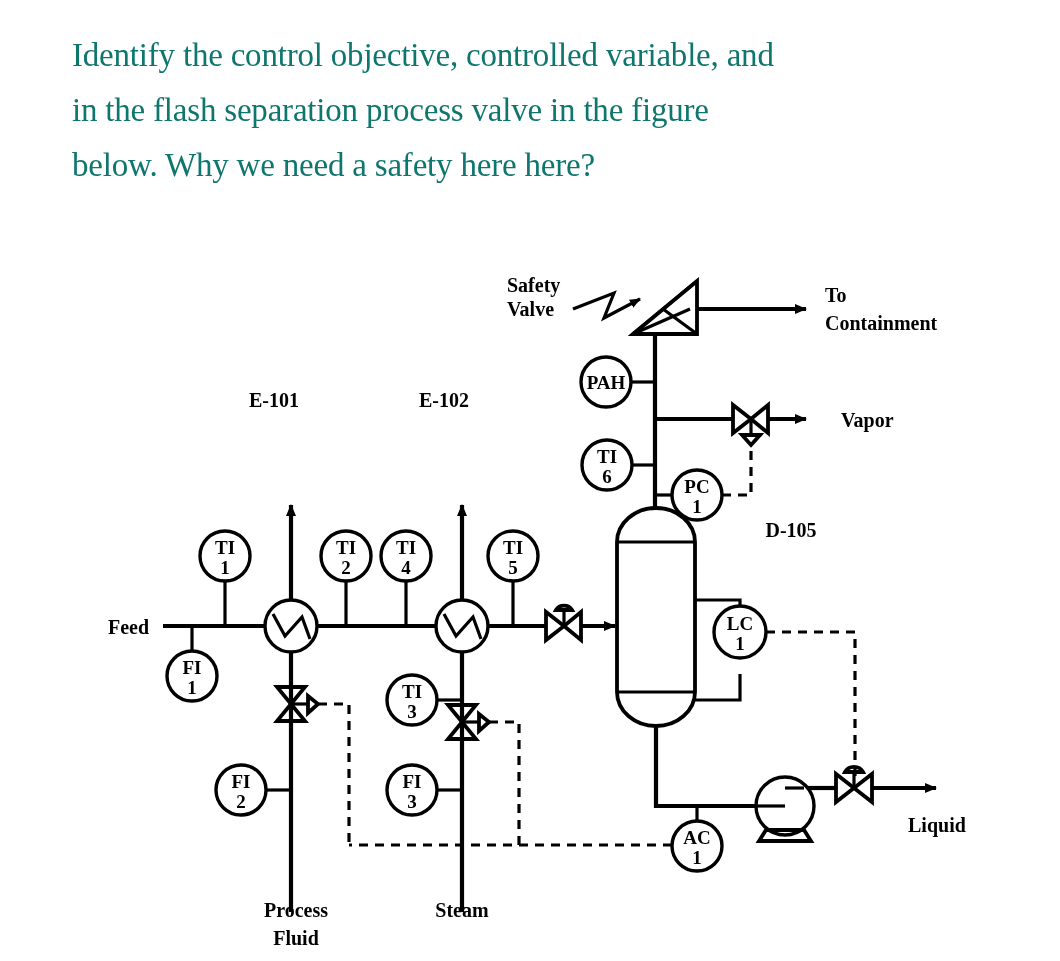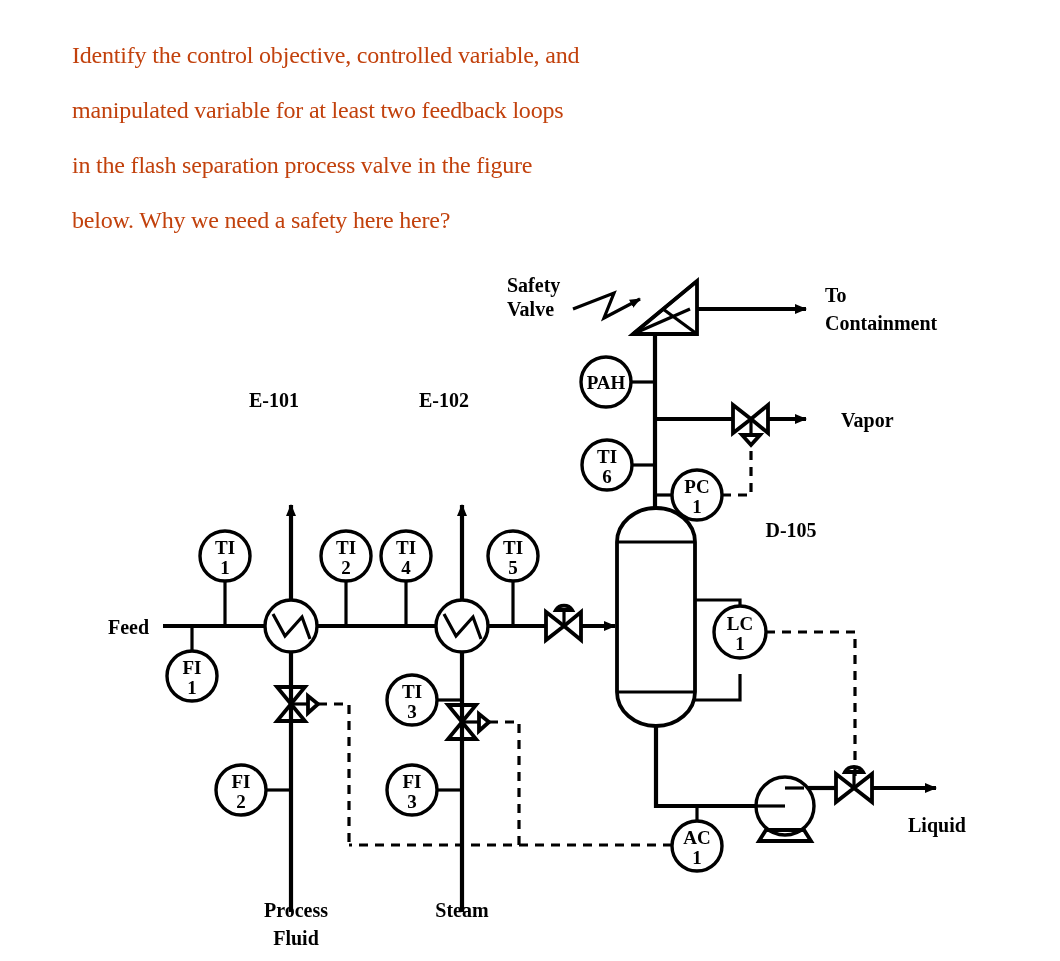--- a/index.html
+++ b/index.html
@@ -18,23 +18,23 @@
   }
   #question-block {
     position: absolute;
     left: 72px;
     top: 28px;
     width: 930px;
   }
   #question-block p {
     margin: 0;
     font-family: "Liberation Serif", "DejaVu Serif", serif;
-    font-size: 24px;
+    font-size: 33px;
     line-height: 55px;
-    color: #c2410c;
+    color: #0f766e;
     letter-spacing: -0.2px;
   }
   #diagram-wrap {
     position: absolute;
     left: 0;
     top: 252px;
     width: 1060px;
     height: 709px;
   }
   svg.pfd {
@@ -92,21 +92,20 @@
     font-size: 20px;
     text-anchor: middle;
     fill: #000000;
   }
 </style>
 </head>
 <body>
 
 <div id="question-block">
   <p>Identify the control objective, controlled variable, and</p>
-  <p>manipulated variable for at least two feedback loops</p>
   <p>in the flash separation process valve in the figure</p>
   <p>below. Why we need a safety here here?</p>
 </div>
 
 <div id="diagram-wrap">
 <svg class="pfd" viewBox="0 0 1060 709" xmlns="http://www.w3.org/2000/svg">
 
   <defs>
     <marker id="arrowBig" markerWidth="12" markerHeight="10" refX="11" refY="5" orient="auto" markerUnits="userSpaceOnUse">
       <path d="M0,0 L12,5 L0,10 z" fill="#000000"></path>

